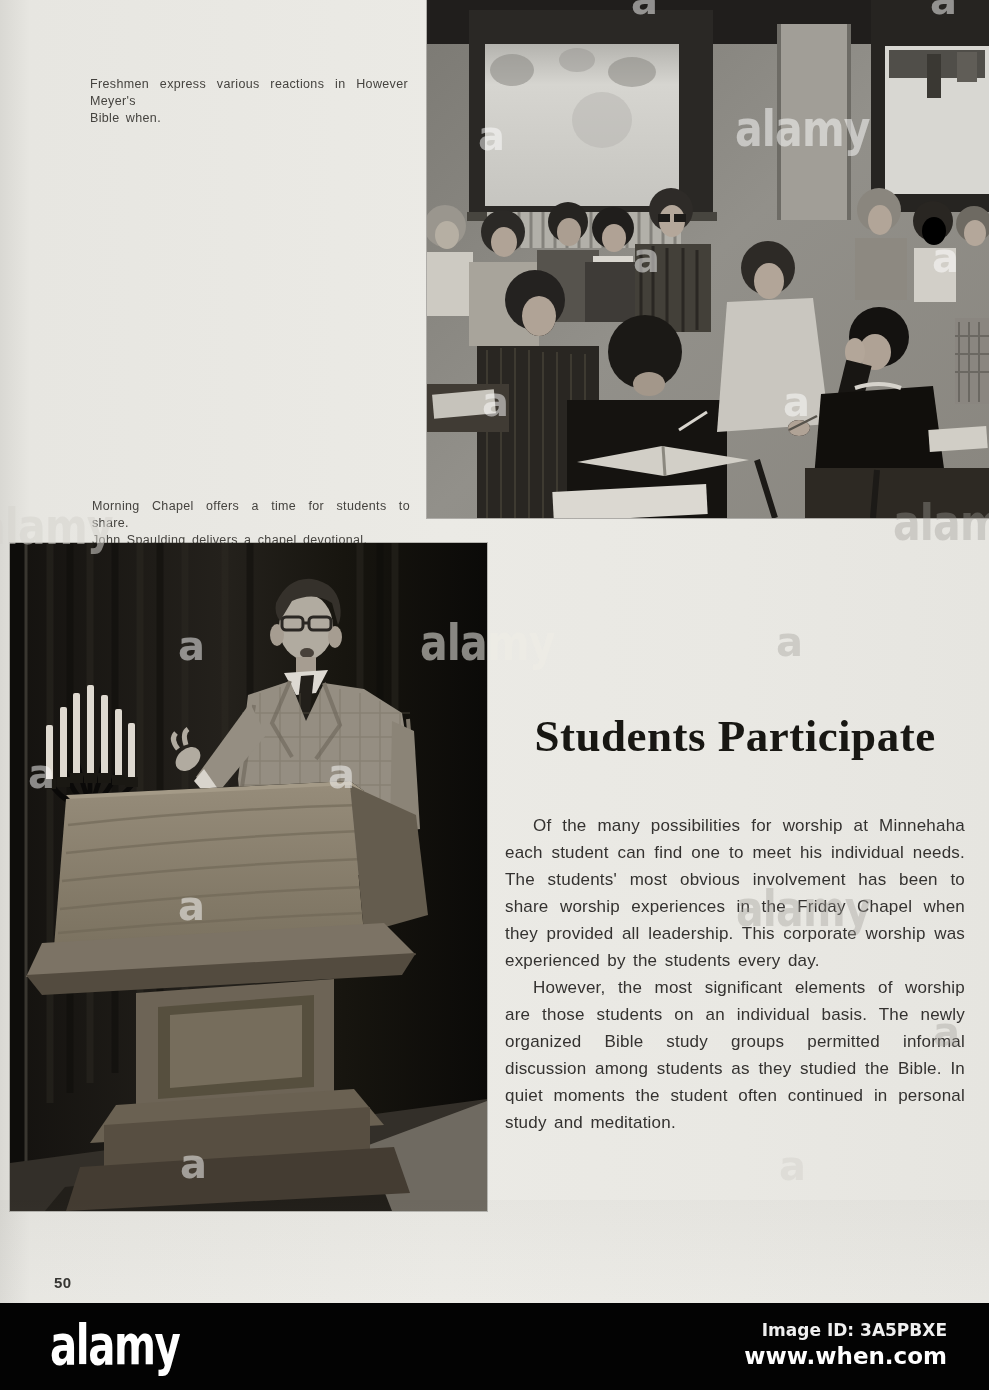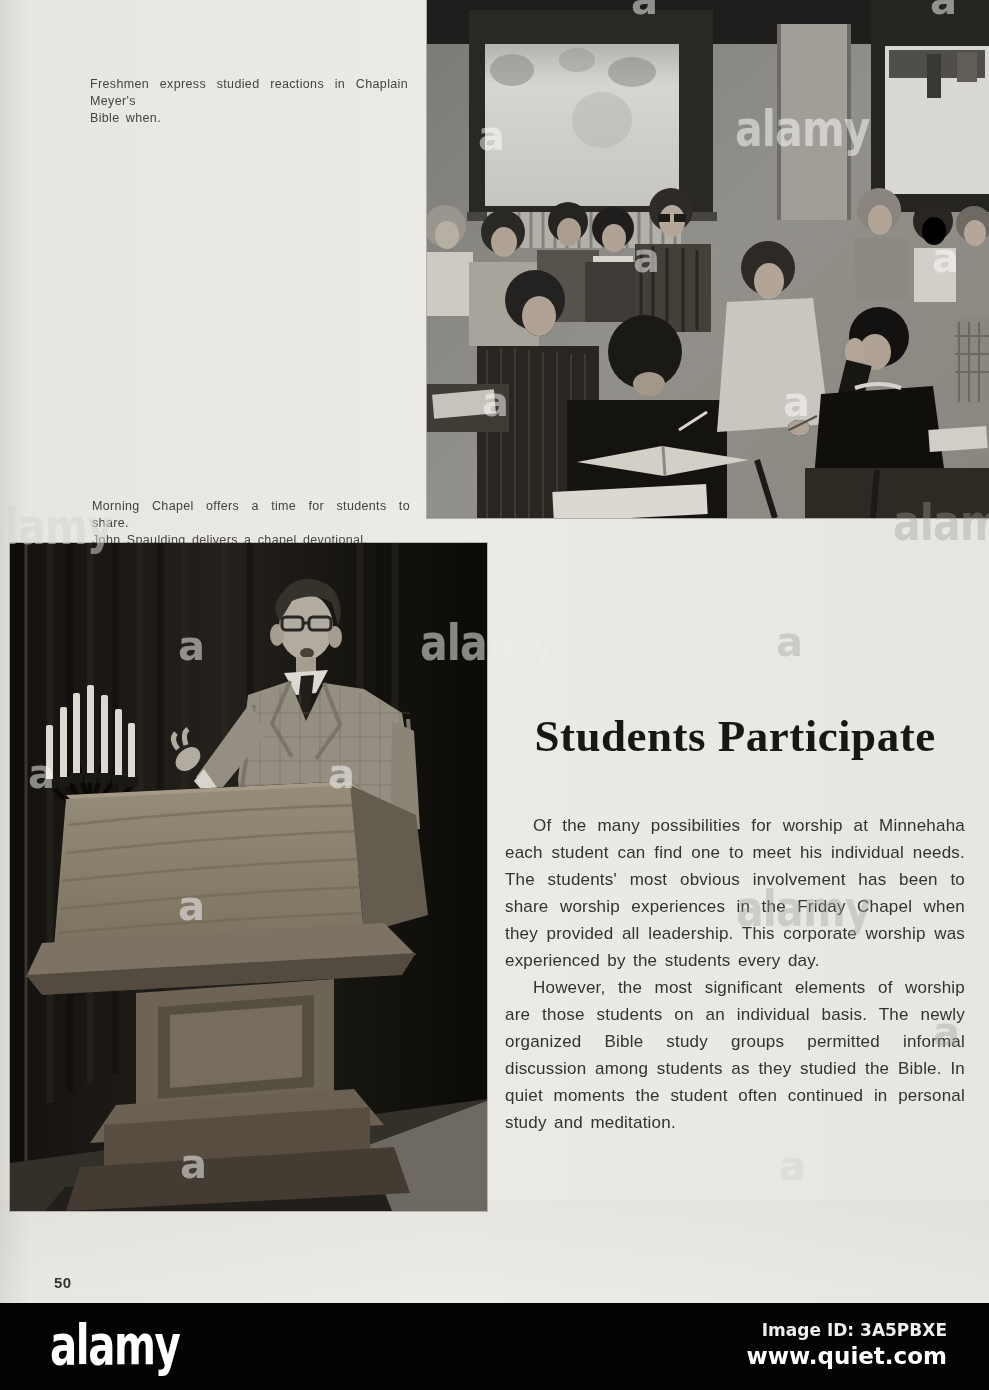--- a/index.html
+++ b/index.html
@@ -49,21 +49,21 @@
   .bar-right{position:absolute;right:42px;top:16px;text-align:right;color:#efefef;font-family:"DejaVu Sans",sans-serif;}
   .bar-image-id{font-size:17px;line-height:22px;font-weight:700;}
   .bar-url{font-size:23px;line-height:30px;font-weight:700;color:#fff;}
 </style>
 </head>
 <body>
 
 <div class="page">
 
   <div class="caption caption-top">
-    <div class="jline">Freshmen express studied reactions in Chaplain Meyer's</div>
+    <div class="jline">Freshmen express various reactions in However Meyer's</div>
     <div>Bible when.</div>
   </div>
 
   <figure class="photo photo-top">
     <svg viewBox="0 0 562 518" preserveAspectRatio="none">
       <defs>
         <linearGradient id="wallG" x1="0" y1="0" x2="1" y2="1">
           <stop offset="0" stop-color="#7b7973"></stop>
             <stop offset=".5" stop-color="#92908a"></stop>
             <stop offset="1" stop-color="#89867f"></stop>
@@ -303,17 +303,17 @@
   <span class="wm wm-logo wm-faint" style="left:-22px;top:502px;">alamy</span>
   <span class="wm wm-a wm-gray" style="left:776px;top:622px;">a</span>
   <span class="wm wm-logo wm-gray" style="left:736px;top:884px;">alamy</span>
   <span class="wm wm-a wm-gray" style="left:933px;top:1012px;">a</span>
   <span class="wm wm-a wm-faint" style="left:779px;top:1146px;">a</span>
 
   <div class="alamy-bar">
     <div class="alamy-logo">alamy</div>
     <div class="bar-right">
       <div class="bar-image-id">Image ID: 3A5PBXE</div>
-      <div class="bar-url">www.quiet.com</div>
+      <div class="bar-url">www.when.com</div>
     </div>
   </div>
 
 </div>
 
 </body></html>

